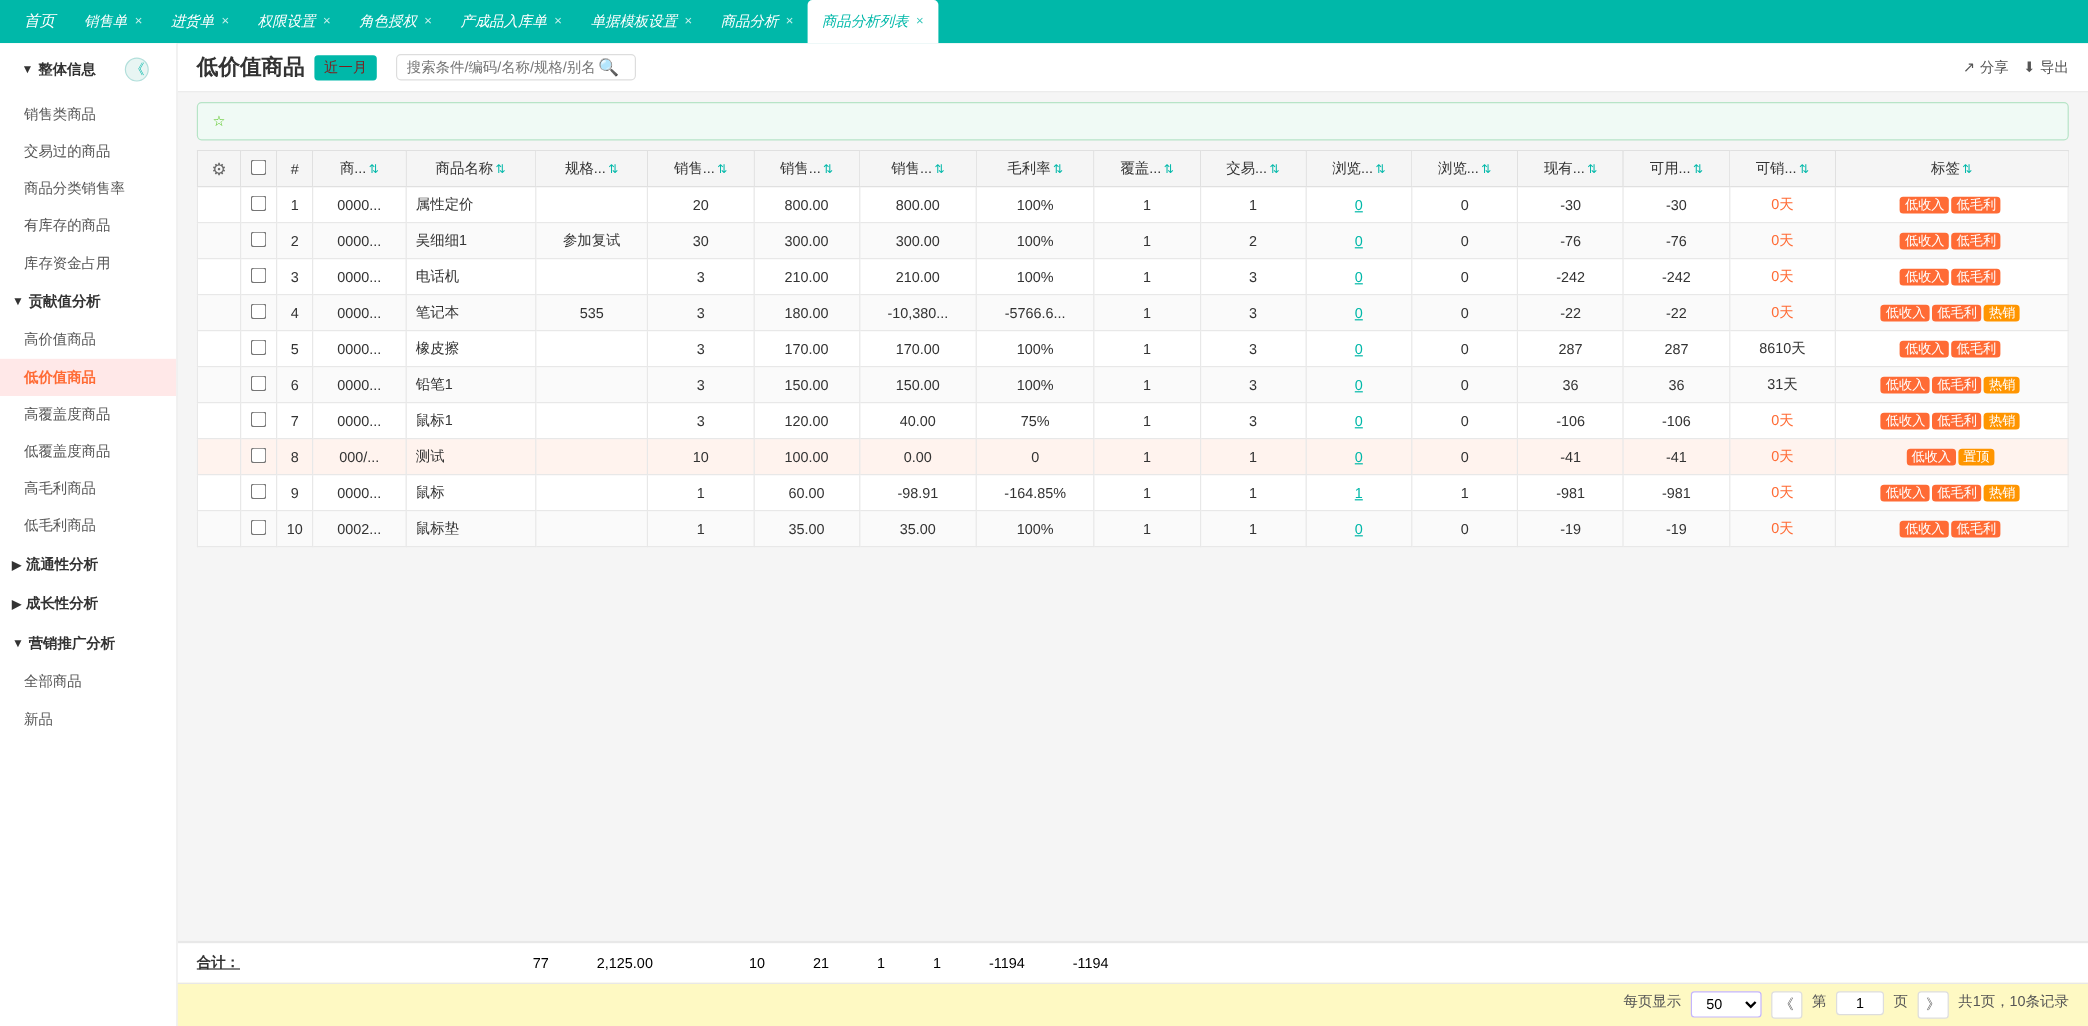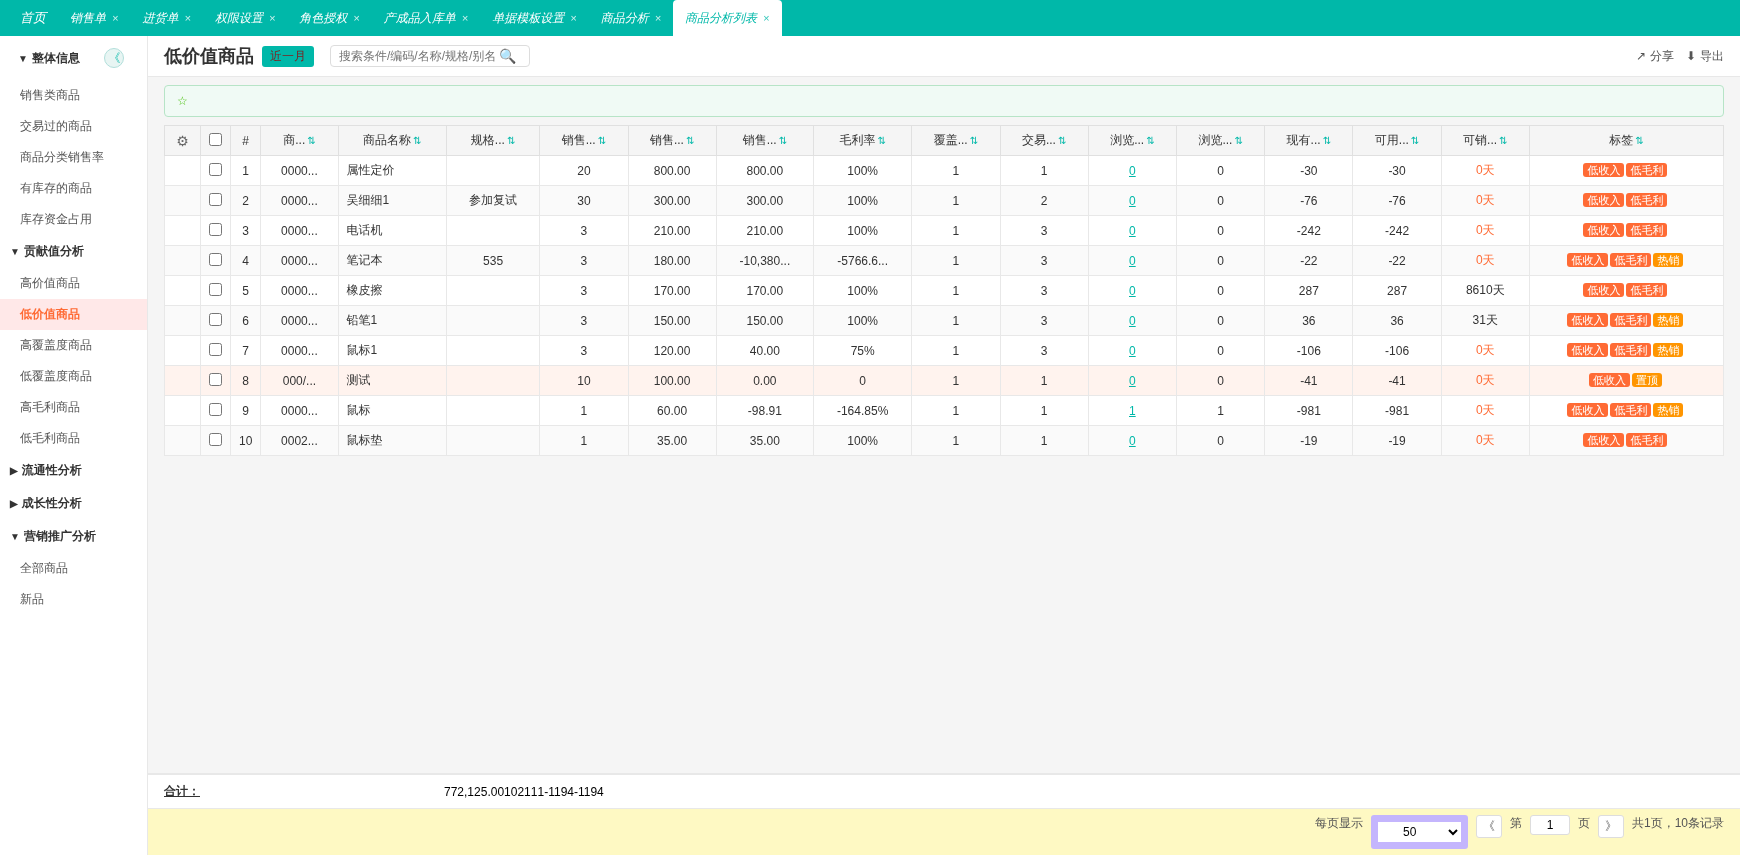--- a/index.html
+++ b/index.html
@@ -214,22 +214,22 @@
       color: #555;
     }
     .page-input {
       border: 1px solid #ddd;
       width: 40px;
       text-align: center;
       padding: 2px 4px;
       border-radius: 3px;
     }
     .per-page-select {
-      border: 7px solid #c4b5fd;
-      padding: 2px 21px;
+      border: 1px solid #c4b5fd;
+      padding: 2px 8px;
       border-radius: 3px;
       background: #fff;
     }
 
     
     .table-container::-webkit-scrollbar { height: 6px; width: 6px; }
     .table-container::-webkit-scrollbar-track { background: #f1f1f1; }
     .table-container::-webkit-scrollbar-thumb { background: #ccc; border-radius: 3px; }
 
     
@@ -583,21 +583,21 @@
     <td>-19</td>
     <td><span class="day-red">0天</span></td>
     <td><span class="tag-red">低收入</span><span class="tag-red">低毛利</span></td>
   </tr>
           </tbody>
       </table>
     </div>
 
     <div class="footer-summary">
       <span class="summary-label">合计：</span>
-      <div style="flex:1;display:flex;align-items:center;padding-left:200px;">
+      <div style="flex:1;display:flex;align-items:center;padding-left:200px;gap:40px;">
         <span>77</span>
         <span>2,125.00</span>
         <span></span>
         <span>10</span>
         <span>21</span>
         <span>1</span>
         <span>1</span>
         <span>-1194</span>
         <span>-1194</span>
       </div>

